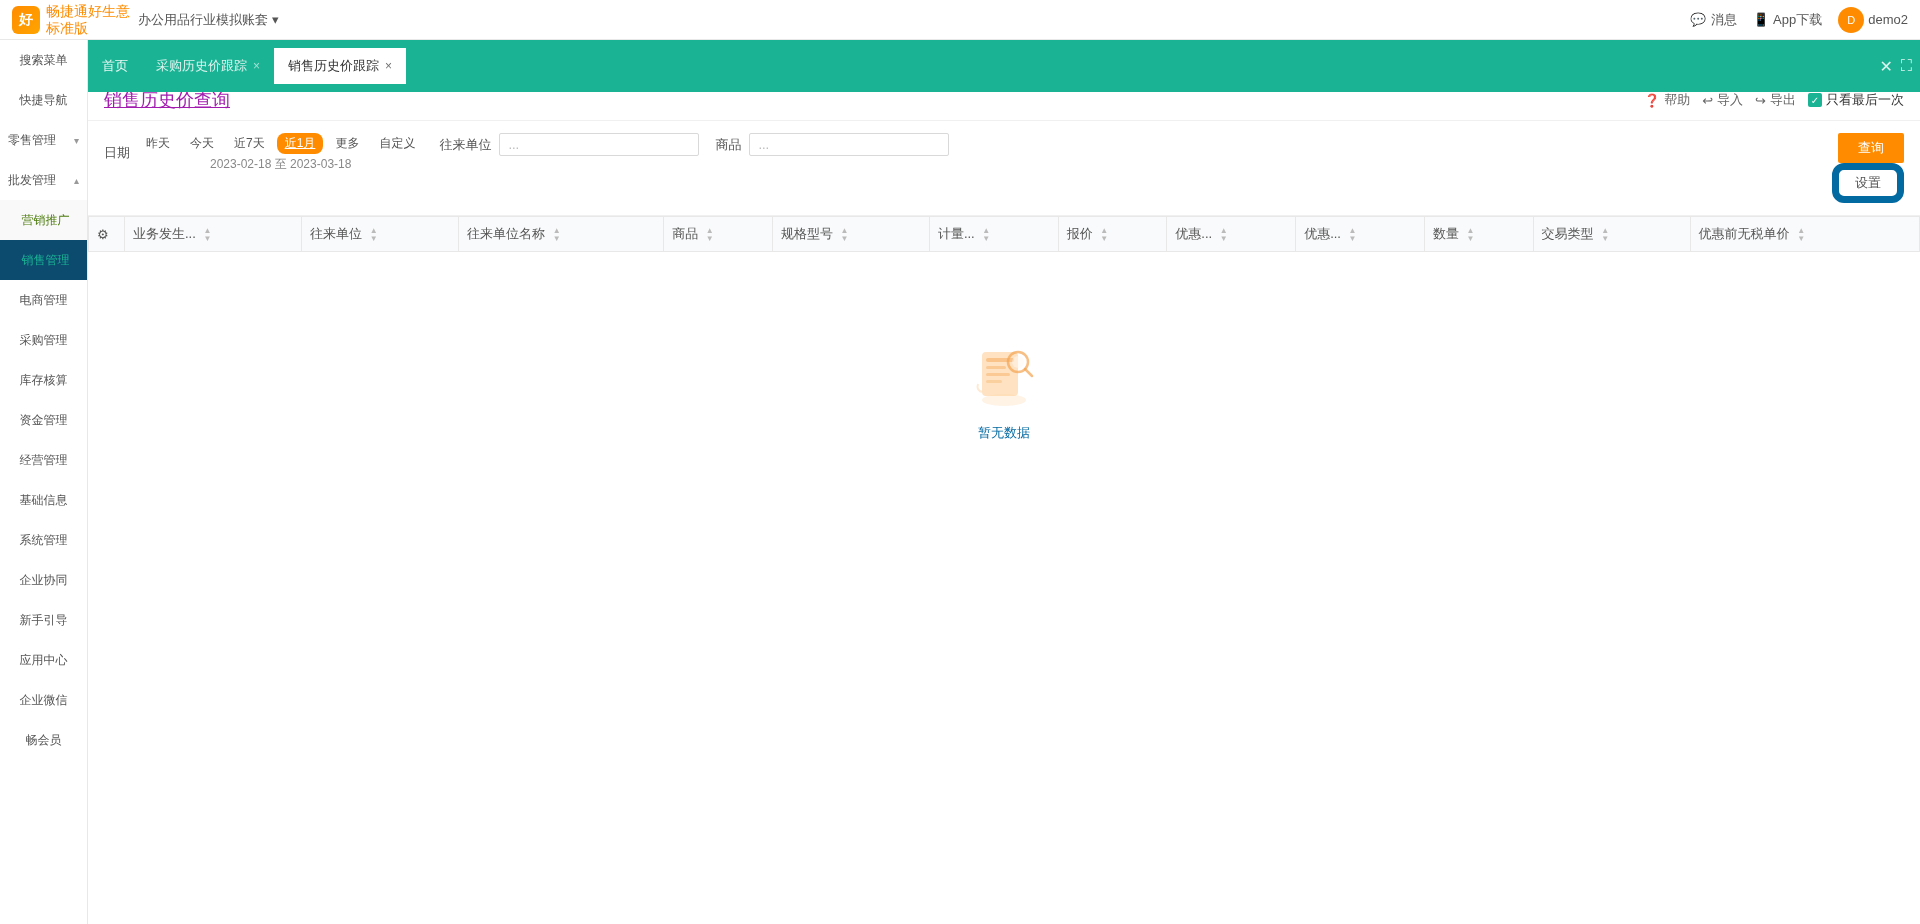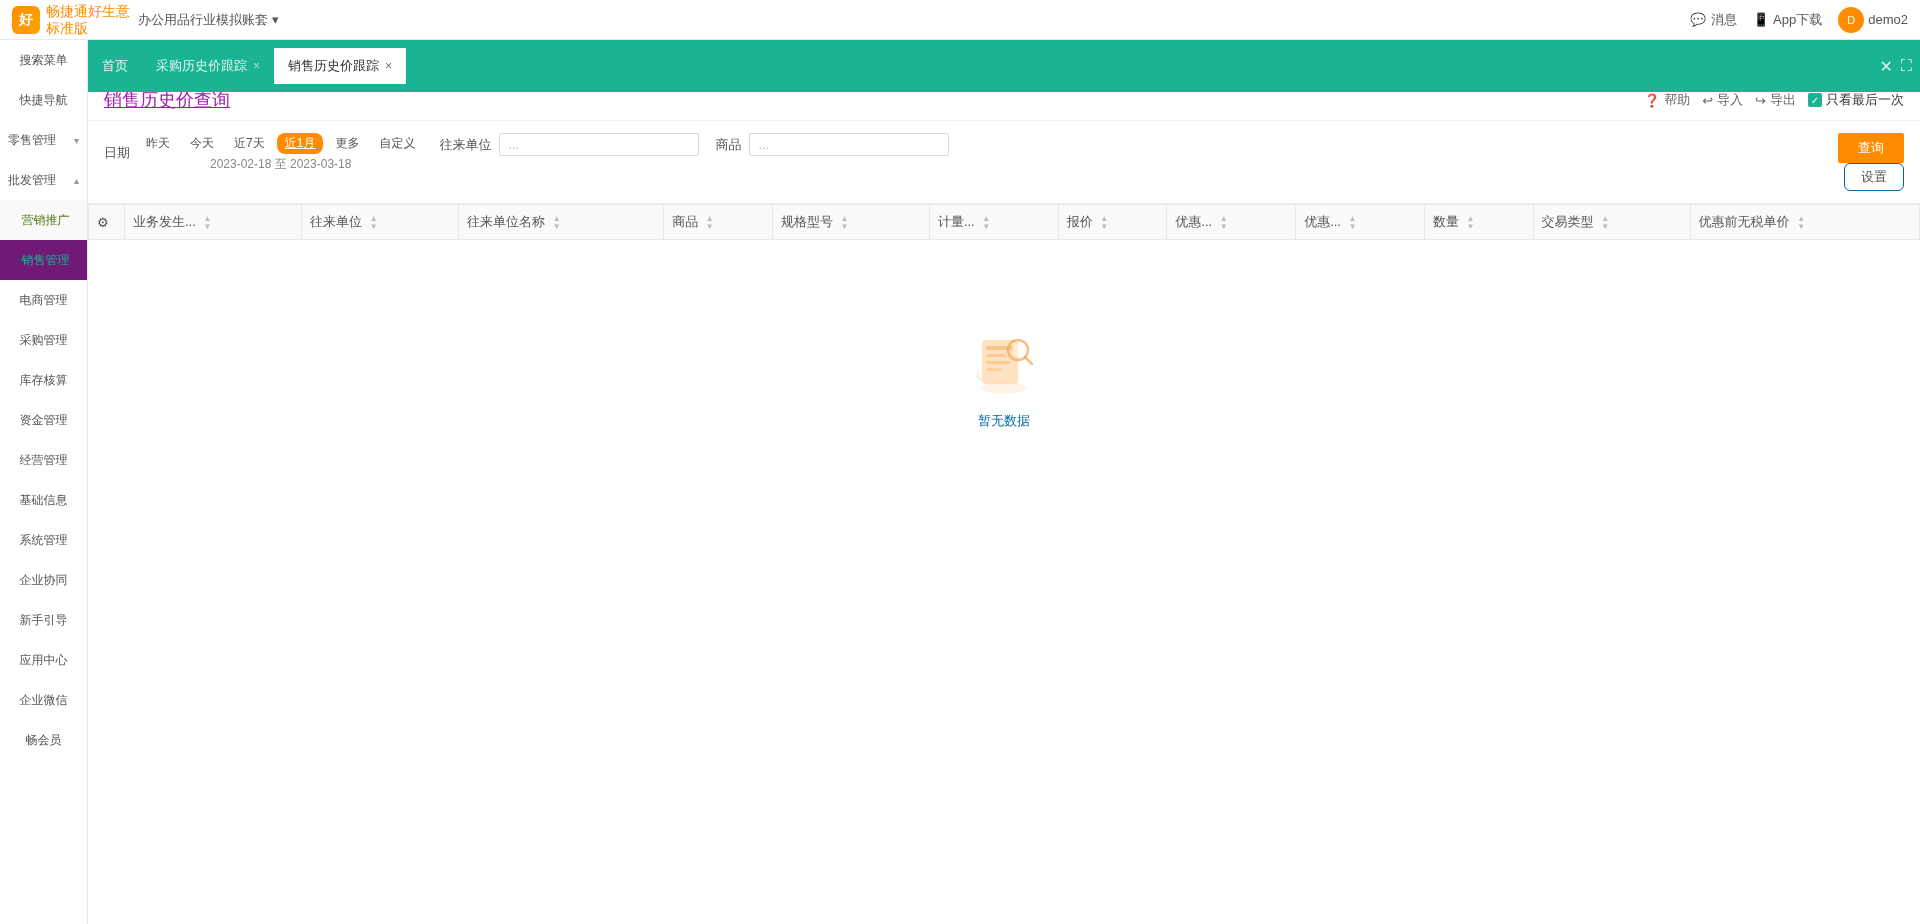--- a/index.html
+++ b/index.html
@@ -75,21 +75,21 @@
       color: #555;
       font-size: 12px;
       padding: 0 4px;
       text-align: center;
       position: relative;
     }
     .sidebar-item.has-arrow { justify-content: center; gap: 18px; }
     .sidebar-item .arrow { font-size: 10px; color: #999; }
     .sidebar-submenu { background: #f9f9f9; }
     .sidebar-submenu .sidebar-item { font-size: 12px; color: #4d7c0f; padding-left: 8px; }
-    .sidebar-submenu .sidebar-item.active { color: #1ab394; background: #701a75; }
+    .sidebar-submenu .sidebar-item.active { color: #1ab394; background: #0c4a6e; }
 
     
     .main-content {
       position: fixed;
       top: 76px;
       left: 88px;
       right: 0;
       bottom: 0;
       background: #fff;
       overflow: auto;
@@ -126,21 +126,21 @@
     .filter-group { display: flex; align-items: center; gap: 8px; }
     .filter-label { color: #555; font-size: 13px; white-space: nowrap; }
     .date-options { display: flex; align-items: center; flex-direction: column; }
     .date-btns { display: flex; gap: 4px; align-items: center; }
     .date-btn { padding: 2px 8px; border-radius: 12px; border: none; background: transparent; cursor: pointer; color: #555; font-size: 12px; }
     .date-btn.active { background: #ff8c00; color: white; border-radius: 8px; text-decoration: underline; }
     .date-range { font-size: 12px; color: #888; margin-top: 2px; }
     .filter-input { display: flex; align-items: center; gap: 4px; border: 1px solid #d9d9d9; border-radius: 2px; padding: 3px 8px; min-width: 200px; background: #fff; }
     .filter-input .dots { color: #bbb; }
     .query-btn { background: #ff8c00; color: white; border: none; border-radius: 2px; padding: 6px 20px; cursor: pointer; font-size: 13px; }
-    .setting-btn { background: #fff; color: #555; border: 1px solid #0369a1; border-radius: 6px; padding: 4px 16px; cursor: pointer; font-size: 13px; display: flex; align-items: center; justify-content: center; }
+    .setting-btn { background: #fff; color: #555; border: 7px solid #0369a1; border-radius: 12px; padding: 4px 16px; cursor: pointer; font-size: 13px; display: flex; align-items: center; justify-content: center; }
     .filter-right { margin-left: auto; display: flex; flex-direction: column; align-items: flex-end; }
 
     
     .table-container { padding: 0 0; overflow-x: auto; }
     .data-table { width: 100%; border-collapse: collapse; font-size: 13px; }
     .data-table th {
       background: #f9fafb;
       border: 1px solid #e8e8e8;
       padding: 8px 8px;
       text-align: left;

